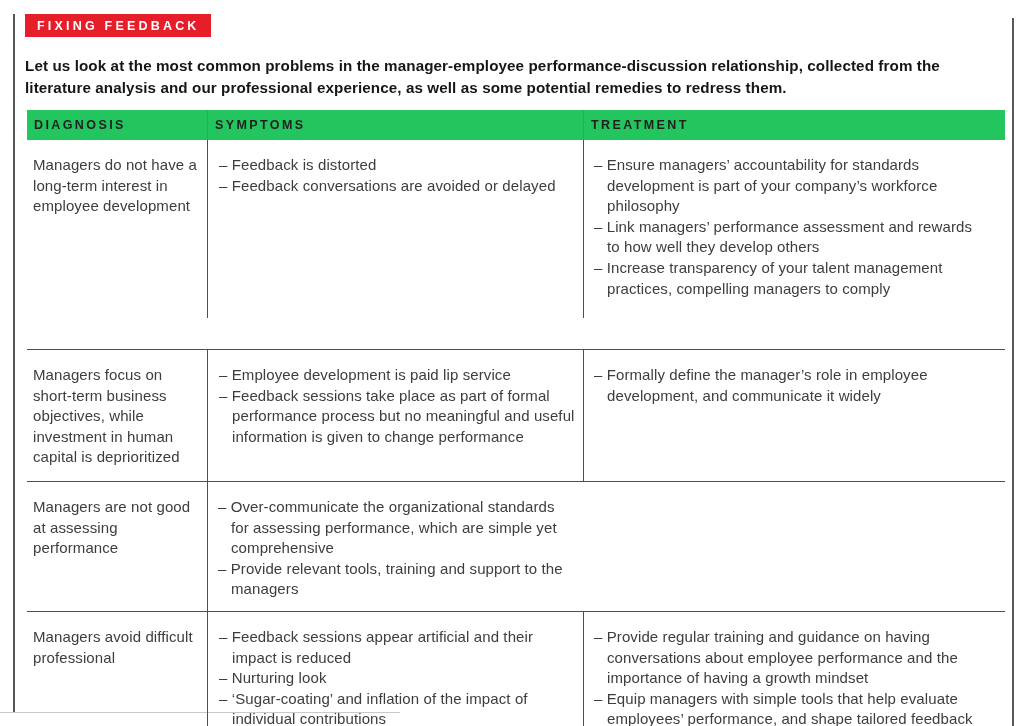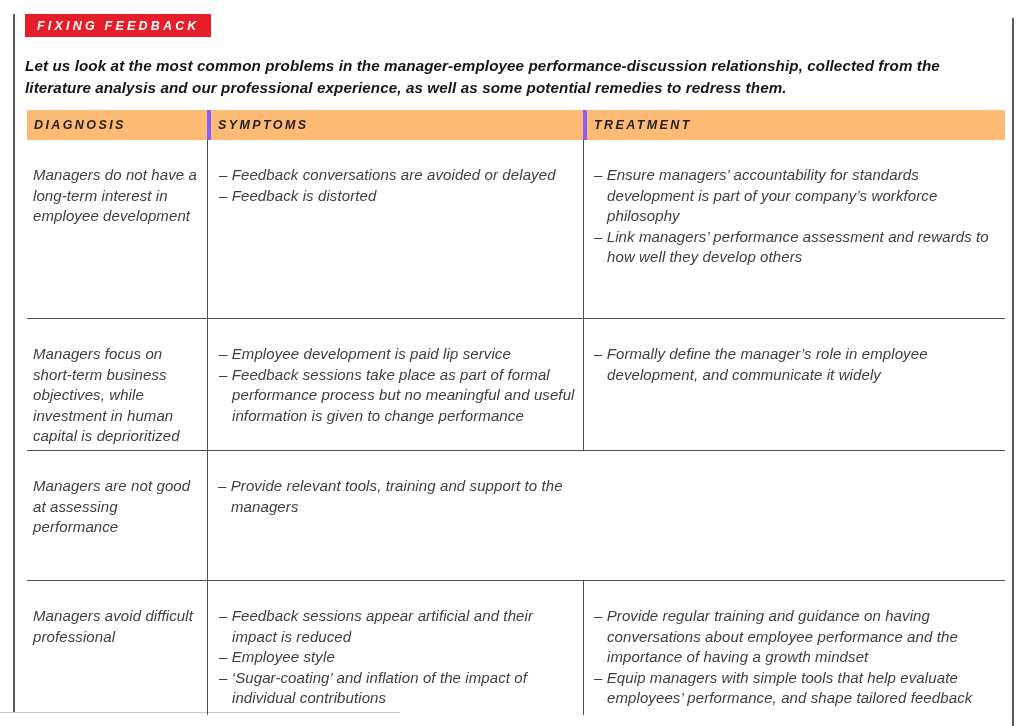--- a/index.html
+++ b/index.html
@@ -1,18 +1,18 @@
 <!DOCTYPE html>
 <html><head>
 <meta charset="utf-8">
 <style>
   html,body { margin:0; padding:0; background:#ffffff; }
   .page {
     position:relative; width:1024px; height:726px; background:#ffffff;
-    overflow:hidden; font-family:"Liberation Sans", sans-serif;font-style:italic;
+    overflow:hidden; font-family:"Liberation Sans", sans-serif;
     -webkit-font-smoothing:antialiased;
   }
   .page-rule { position:absolute; width:2px; background:#58595b; }
   .rule-left  { left:13px; top:14px; height:698px; }
   .rule-right { left:1012px; top:18px; height:708px; }
   .bottom-frag { position:absolute; left:0; top:712px; width:400px; height:1px; background:#c9c9c9; }
 
   .tag {
     position:absolute; left:25px; top:14px; height:23px;
     color:#ffffff; font-weight:bold; font-size:12.5px;
@@ -26,92 +26,94 @@
   }
 
   .table { position:absolute; left:27px; top:110px; width:978px; }
   .thead {
     display:grid; grid-template-columns:180px 376px 422px; height:30px;
   }
   .th {
     font-weight:bold; font-size:12.5px; letter-spacing:2.4px;
     color:#231f20; display:flex; align-items:center; padding-left:7px;
   }
-  .th.mid, .th.last { border-left:4px solid #8b5cf6; }
+  .th.mid, .th.last { border-left:1px solid #8b5cf6; }
 
   .tbody .trow {
     display:grid; grid-template-columns:180px 376px 422px;
   }
   .tbody .trow + .trow { border-top:1px solid #4f4f4f; }
   .tbody .trow:nth-child(1) { height:178px; }
-  .tbody .trow:nth-child(2) { height:131px; }
+  .tbody .trow:nth-child(2) { height:131px;margin-top:31px; }
   .tbody .trow:nth-child(3) { height:129px; }
   .tbody .trow:nth-child(4) { height:134px; }
 
   .cell {
     overflow:hidden; font-size:15px; line-height:20.6px;
-    color:#3d3d3d; padding-top:25px; letter-spacing:0.1px;
+    color:#3d3d3d; padding-top:15px; letter-spacing:0.1px;
   }
   .cell.diag { padding-left:6px; padding-right:10px; }
   .cell.symptoms, .cell.treatment { border-left:1px solid #4f4f4f; }
   .cell.symptoms  { padding-left:11px; padding-right:6px; }
   .cell.treatment { padding-left:10px; padding-right:16px; }
   .bullet { padding-left:13px; text-indent:-13px; }
 </style>
 </head>
 <body>
 
 <div class="page">
   <div class="page-rule rule-left"></div>
   <div class="page-rule rule-right"></div>
   <div class="bottom-frag"></div>
 
   <div class="tag" style="background: rgb(230, 30, 42);">FIXING FEEDBACK</div>
 
   <div class="intro">Let us look at the most common problems in the manager-employee performance-discussion relationship, collected from the literature analysis and our professional experience, as well as some potential remedies to redress them.</div>
 
   <div class="table">
-    <div class="thead" style="background: #fdba74;">
+    <div class="thead" style="background: #22c55e;">
       <div class="th first">DIAGNOSIS</div>
       <div class="th mid">SYMPTOMS</div>
       <div class="th last">TREATMENT</div>
     </div>
     <div class="tbody">
         <div class="trow">
           <div class="cell diag">Managers do not have a long-term interest in employee development</div>
           <div class="cell symptoms">
+            <div class="bullet">– Feedback is distorted</div>
             <div class="bullet">– Feedback conversations are avoided or delayed</div>
-            <div class="bullet">– Feedback is distorted</div>
           </div>
           <div class="cell treatment">
             <div class="bullet">– Ensure managers’ accountability for standards development is part of your company’s workforce philosophy</div>
             <div class="bullet">– Link managers’ performance assessment and rewards to how well they develop others</div>
+            <div class="bullet">– Increase transparency of your talent management practices, compelling managers to comply</div>
           </div>
         </div>
         <div class="trow">
           <div class="cell diag">Managers focus on short-term business objectives, while investment in human capital is deprioritized</div>
           <div class="cell symptoms">
             <div class="bullet">– Employee development is paid lip service</div>
             <div class="bullet">– Feedback sessions take place as part of formal performance process but no meaningful and useful information is given to change performance</div>
           </div>
           <div class="cell treatment">
             <div class="bullet">– Formally define the manager’s role in employee development, and communicate it widely</div>
           </div>
         </div>
         <div class="trow">
           <div class="cell diag">Managers are not good at assessing performance</div>
           <div class="cell treatment">
+            <div class="bullet">– Over-communicate the organizational standards for assessing performance, which are simple yet comprehensive</div>
             <div class="bullet">– Provide relevant tools, training and support to the managers</div>
           </div>
         </div>
         <div class="trow">
           <div class="cell diag">Managers avoid difficult professional</div>
           <div class="cell symptoms">
             <div class="bullet">– Feedback sessions appear artificial and their impact is reduced</div>
-            <div class="bullet">– Employee style</div>
+            <div class="bullet">– Nurturing look</div>
             <div class="bullet">– ‘Sugar-coating’ and inflation of the impact of individual contributions</div>
           </div>
           <div class="cell treatment">
             <div class="bullet">– Provide regular training and guidance on having conversations about employee performance and the importance of having a growth mindset</div>
             <div class="bullet">– Equip managers with simple tools that help evaluate employees’ performance, and shape tailored feedback messages</div>
           </div>
         </div>
       </div>
   </div>
 </div>

